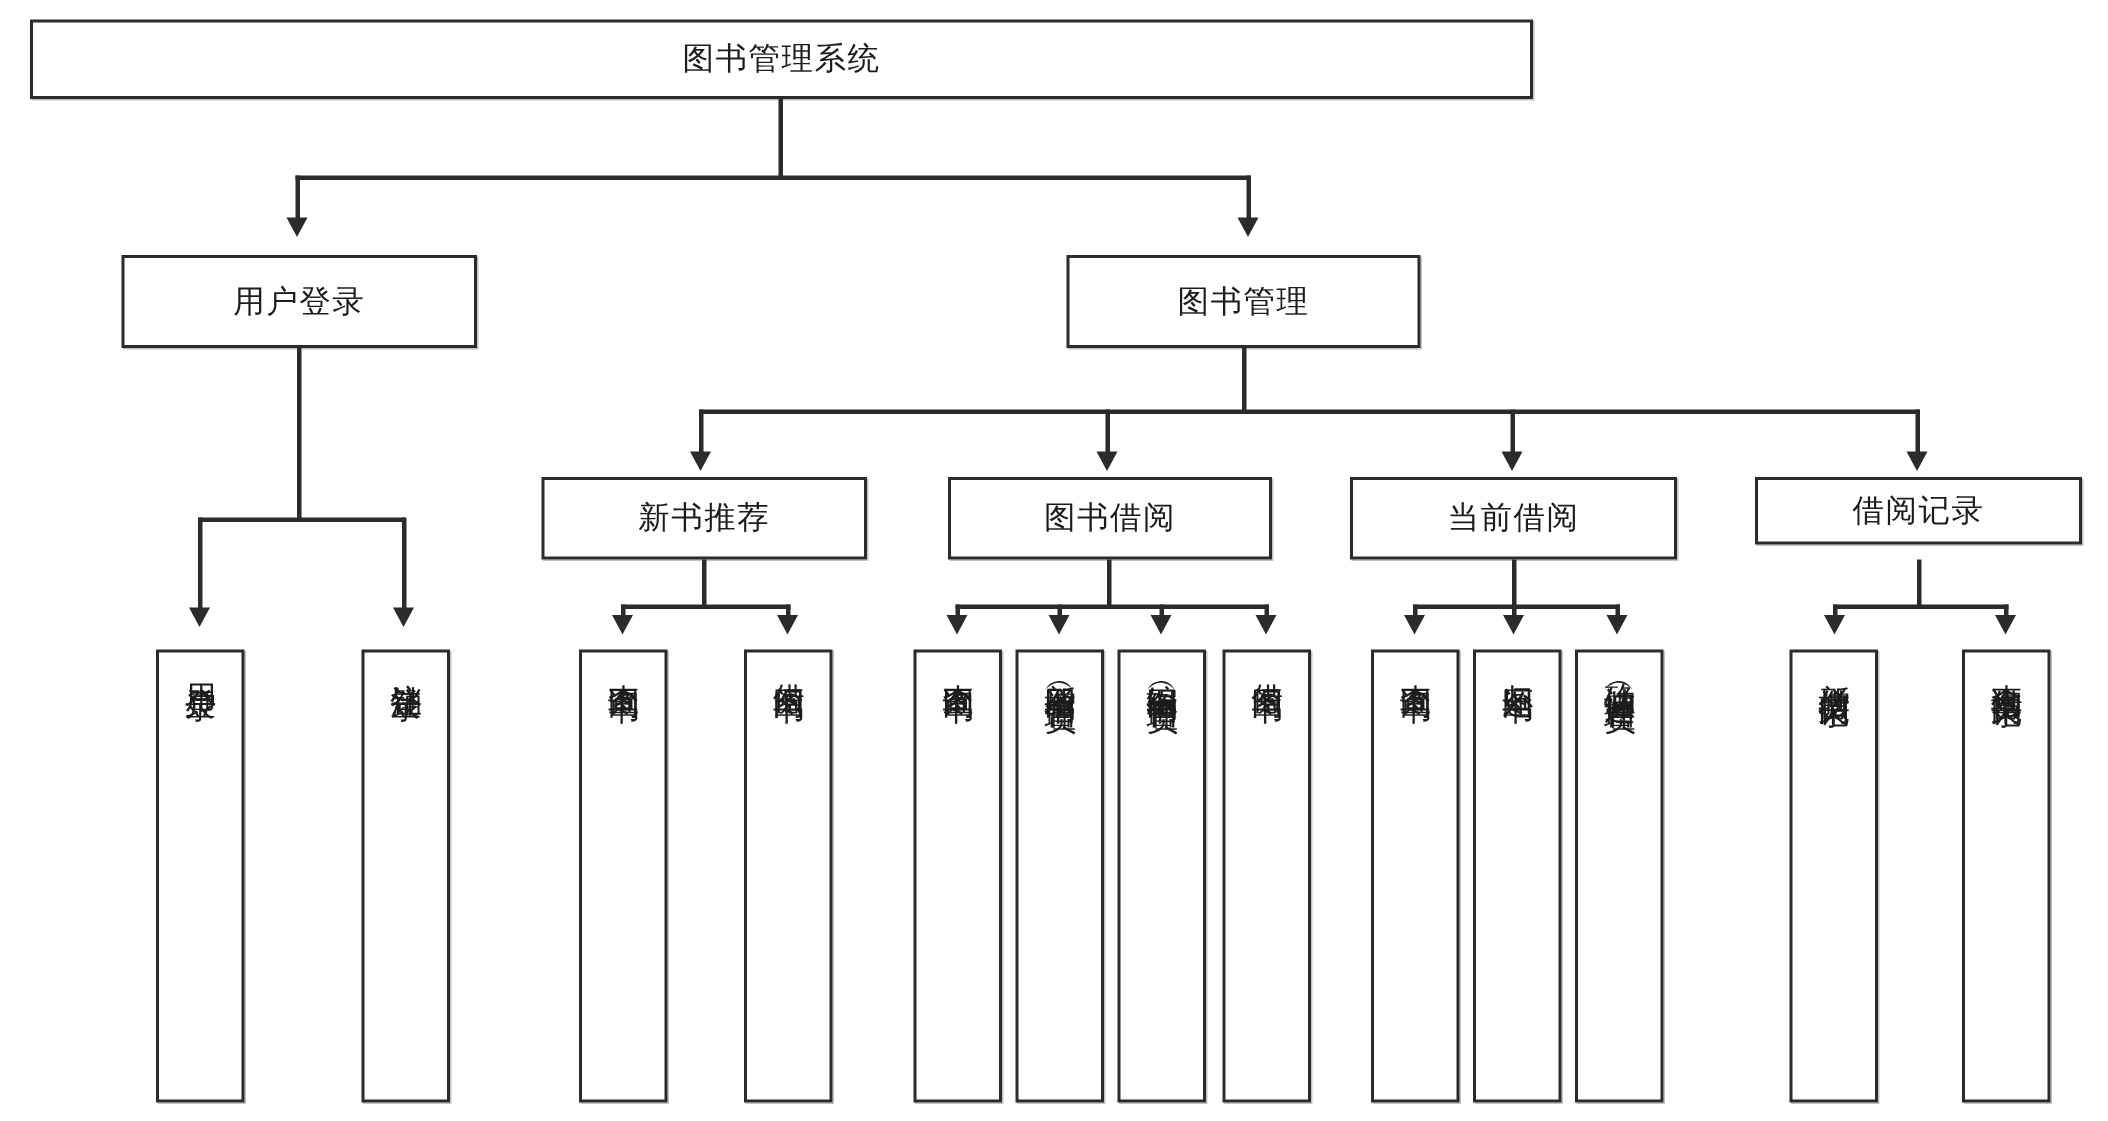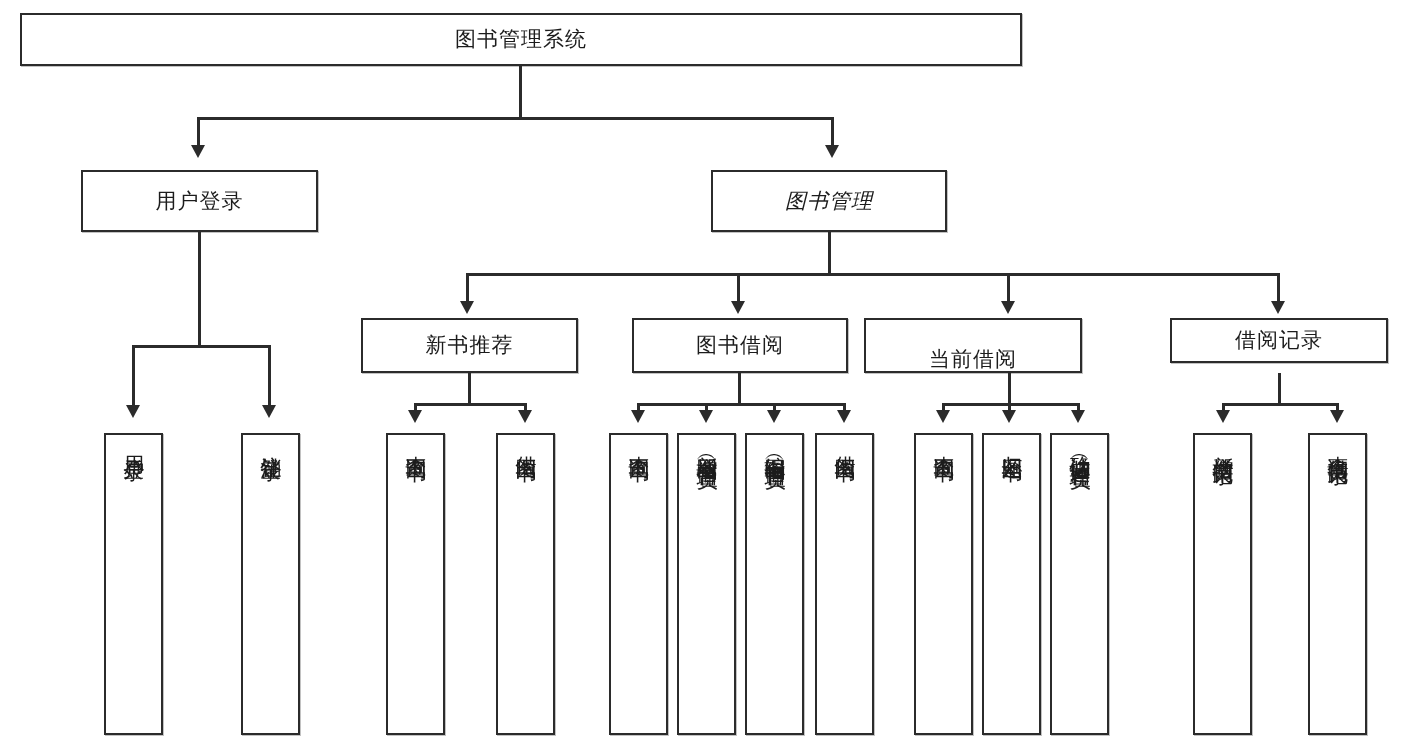--- a/index.html
+++ b/index.html
@@ -94,21 +94,21 @@
   <div class="seg vline" style="left:519px;top:66px;width:3px;height:52px;"></div>
   <div class="seg hline" style="left:197px;top:117px;width:637px;height:3px;"></div>
   <div class="seg vline" style="left:197px;top:117px;width:3px;height:30px;"></div>
   <div class="arrow" style="left:191px;top:145px;"></div>
   <div class="seg vline" style="left:831px;top:117px;width:3px;height:30px;"></div>
   <div class="arrow" style="left:825px;top:145px;"></div>
 
   <div class="node" style="left:81px;top:170px;width:237px;height:62px;">
     <span class="label">用户登录</span>
   </div>
-  <div class="node" style="left:711px;top:170px;width:236px;height:62px;font-style:italic;">
+  <div class="node" style="left:711px;top:170px;width:236px;height:62px;">
     <span class="label">图书管理</span>
   </div>
 
   <div class="seg vline" style="left:198px;top:232px;width:3px;height:116px;"></div>
   <div class="seg hline" style="left:132px;top:345px;width:138px;height:3px;"></div>
   <div class="seg vline" style="left:132px;top:345px;width:3px;height:62px;"></div>
   <div class="arrow" style="left:126px;top:405px;"></div>
   <div class="seg vline" style="left:268px;top:345px;width:3px;height:62px;"></div>
   <div class="arrow" style="left:262px;top:405px;"></div>
 
@@ -122,21 +122,21 @@
   <div class="arrow" style="left:1001px;top:301px;"></div>
   <div class="seg vline" style="left:1277px;top:273px;width:3px;height:30px;"></div>
   <div class="arrow" style="left:1271px;top:301px;"></div>
 
   <div class="node" style="left:632px;top:318px;width:216px;height:55px;">
     <span class="label">图书借阅</span>
   </div>
   <div class="node" style="left:361px;top:318px;width:217px;height:55px;">
     <span class="label">新书推荐</span>
   </div>
-  <div class="node" style="left:864px;top:318px;width:218px;height:55px;align-items:flex-end;">
+  <div class="node" style="left:900px;top:318px;width:218px;height:55px;">
     <span class="label">当前借阅</span>
   </div>
   <div class="node" style="left:1170px;top:318px;width:218px;height:45px;">
     <span class="label">借阅记录</span>
   </div>
 
   <div class="seg vline" style="left:468px;top:373px;width:3px;height:33px;"></div>
   <div class="seg hline" style="left:414px;top:403px;width:113px;height:3px;"></div>
   <div class="seg vline" style="left:414px;top:403px;width:3px;height:12px;"></div>
   <div class="arrow" style="left:408px;top:410px;"></div>

